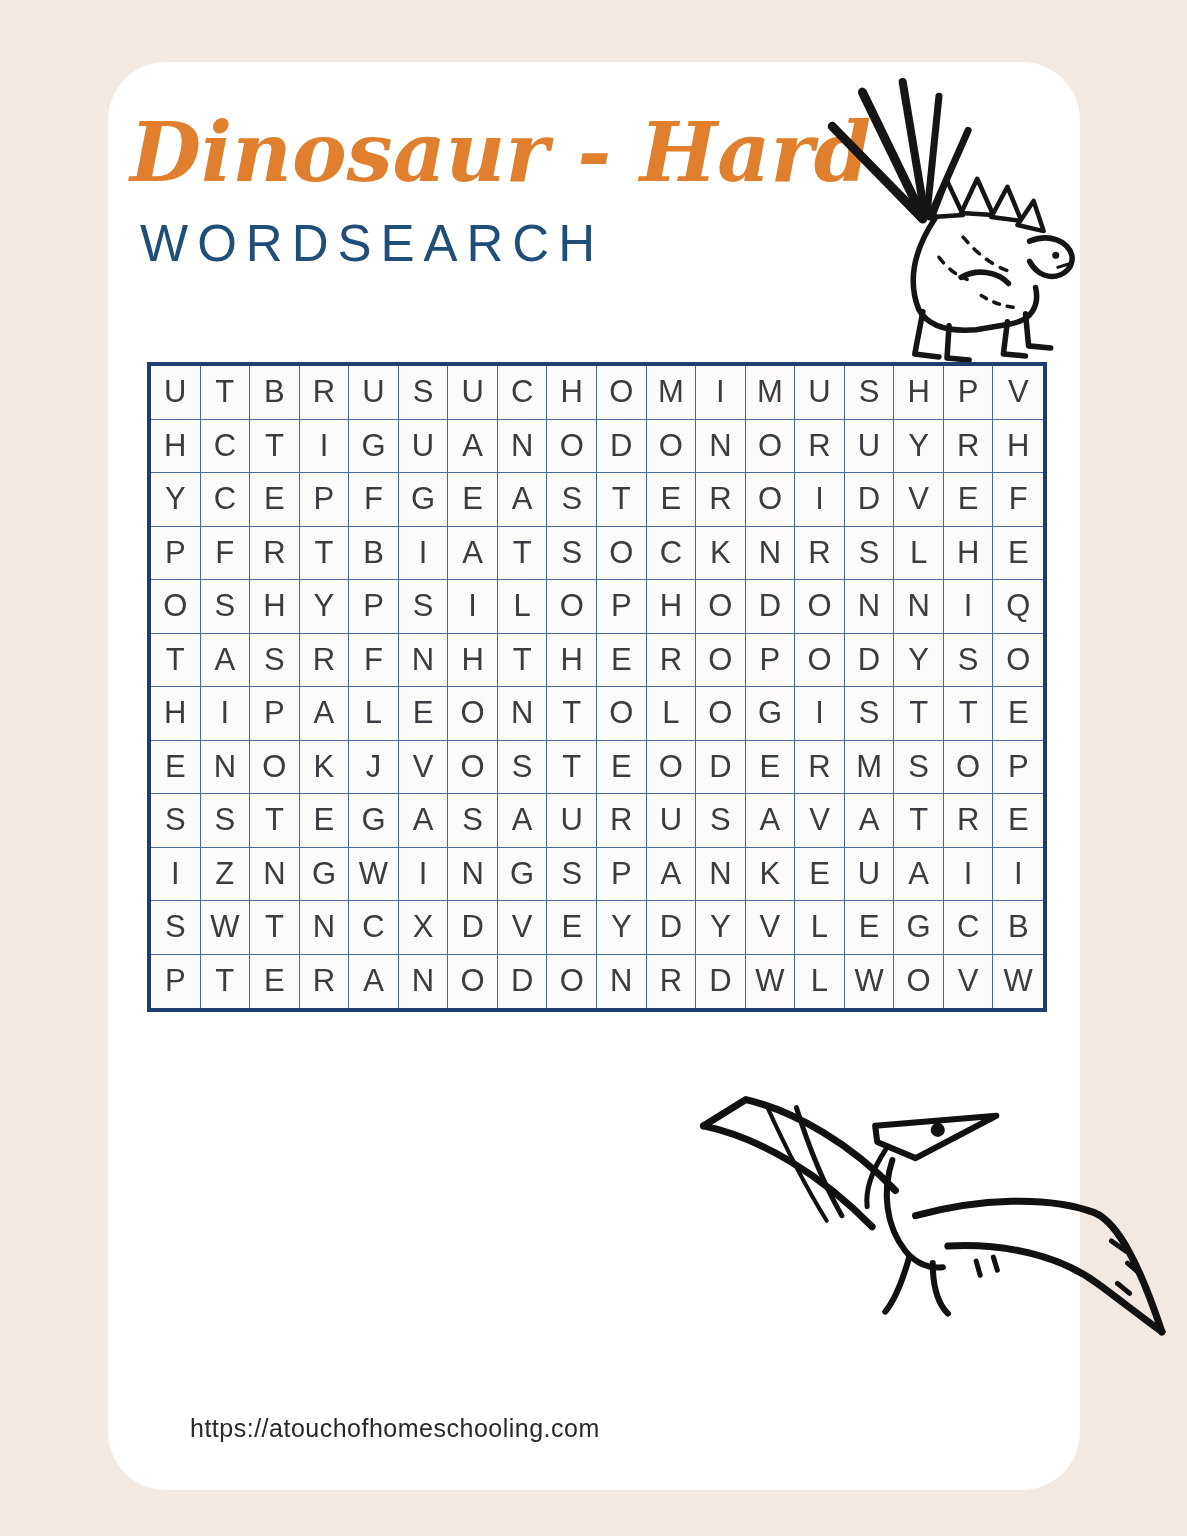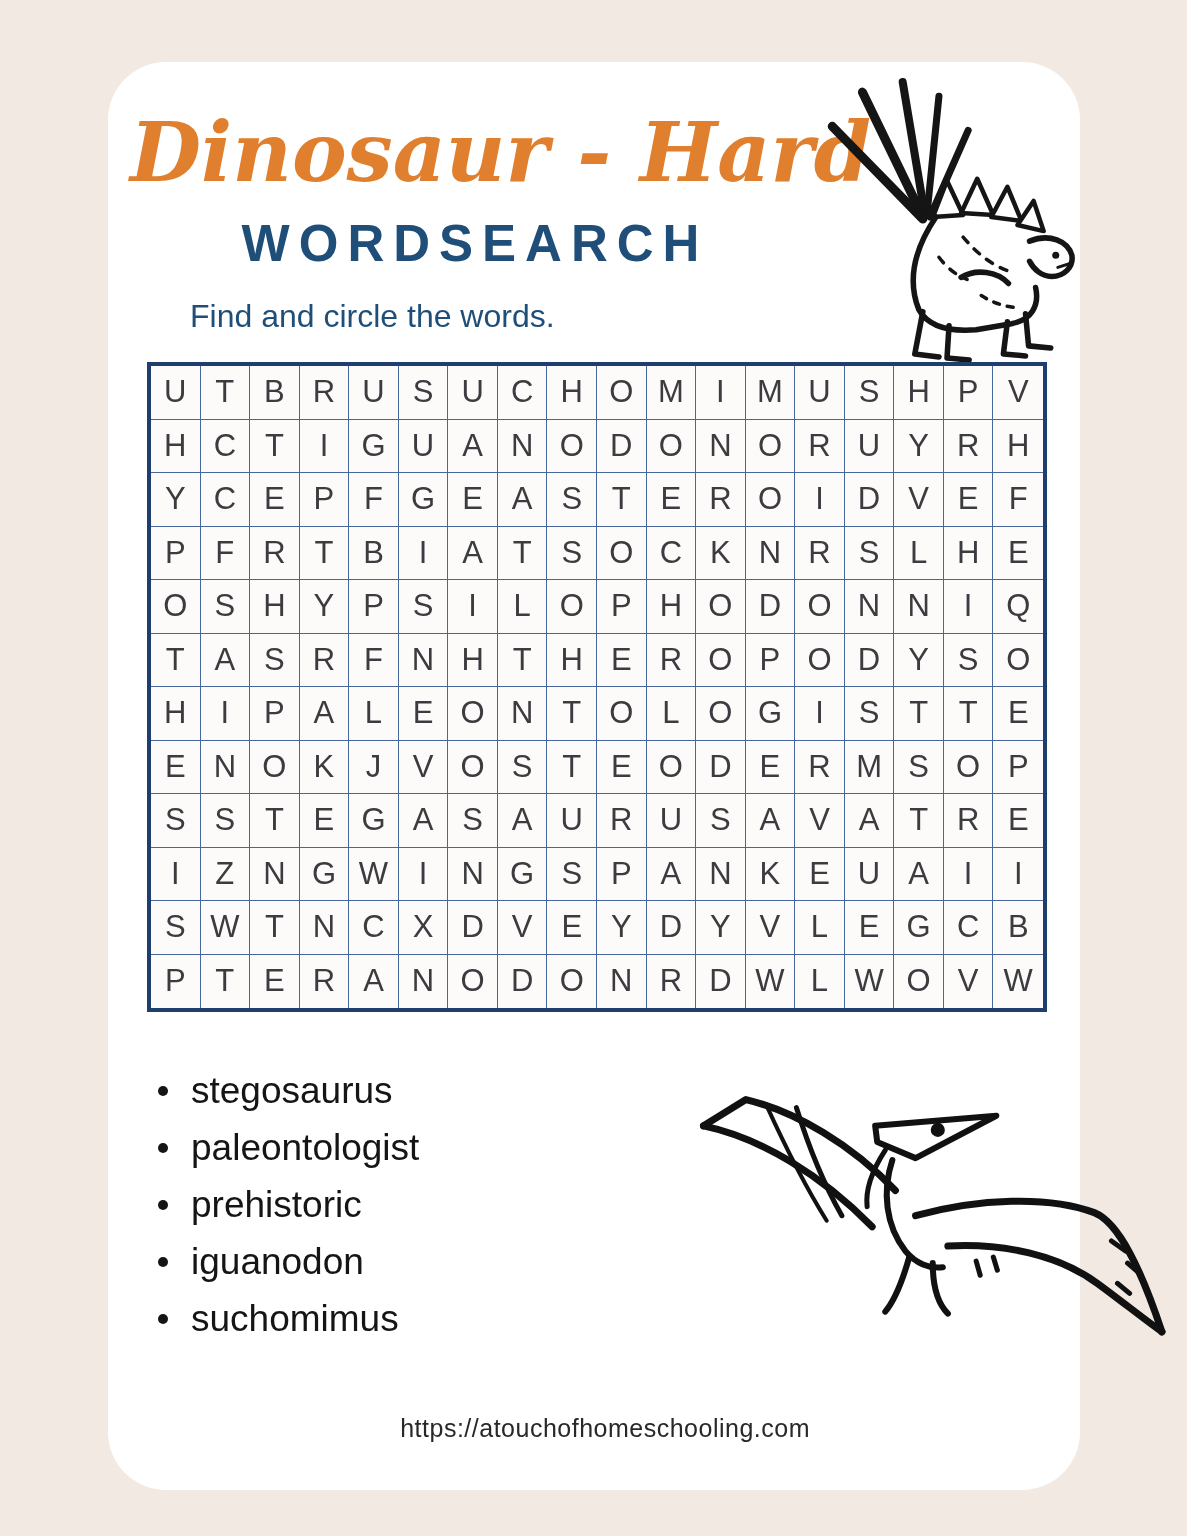--- a/index.html
+++ b/index.html
@@ -11,22 +11,22 @@
   .card {
     position:absolute; left:108px; top:62px; width:972px; height:1428px;
     background:#FFFFFF; border-radius:58px;
   }
   .title {
     position:absolute; left:130px; top:104px; width:690px; text-align:center;
     font-family:"DejaVu Serif", serif; font-style:italic; font-weight:bold;
     font-size:82px; color:#E0802E; white-space:nowrap;
   }
   .subtitle {
-    position:absolute; left:140px; top:214px; width:670px; text-align:center;
-    font-size:51px; font-weight:700; letter-spacing:9px; color:#1F4E79;
+    position:absolute; left:140px; top:214px; width:670px; text-align:left;
+    font-size:51px; font-weight:400; letter-spacing:9px; color:#1F4E79;
   }
   .instruction {
     position:absolute; left:190px; top:298px;
     font-size:32px; font-weight:500; color:#1F4E79;
   }
   .wsgrid {
     position:absolute; left:147px; top:362px; width:900px; height:650px;
     box-sizing:border-box; border:4px solid #1E3F6E; background:#FCFBFA;
     display:grid; grid-template-columns:repeat(18,1fr); grid-template-rows:repeat(12,1fr);
   }
@@ -39,37 +39,36 @@
   .cell.lr { border-bottom:none; }
   .word-list { position:absolute; top:1072px; margin:0; padding:0; list-style:none; }
   .word-list.c1 { left:158px; }
   .word-list.c2 { left:482px; }
   .word-list li {
     display:flex; align-items:center; height:38px; margin-bottom:19px;
     font-size:37px; font-weight:500; color:#151515; white-space:nowrap;
   }
   .dot { width:10px; height:10px; border-radius:50%; background:#151515; margin-right:23px; flex:none; }
   .url {
-    position:absolute; left:190px; top:1414px; width:620px; text-align:right;
+    position:absolute; left:190px; top:1414px; width:620px; text-align:left;
     font-size:25px; color:#282828; letter-spacing:0.5px;
   }
   .illus { position:absolute; }
   .illus svg { display:block; width:100%; height:100%; }
   .steg { left:810px; top:68px; width:270px; height:297px; }
   .ptera { left:645px; top:1028px; width:525px; height:335px; }
 </style>
 </head>
 <body>
 
 <div class="page">
   <div class="card"></div>
 
   <div class="title">Dinosaur - Hard</div>
   <div class="subtitle">WORDSEARCH</div>
-  <div class="instruction">Find and circle the words.</div>
 
   <div class="illus steg">
     <svg viewBox="0 0 268 295" xmlns="http://www.w3.org/2000/svg">
       <g stroke="#151515" fill="none" stroke-linecap="round" stroke-linejoin="round">
         <path d="M112,150 L22,58" stroke-width="9"></path>
         <path d="M112,148 L52,24" stroke-width="9"></path>
         <path d="M114,146 L92,14" stroke-width="8"></path>
         <path d="M116,146 L128,28" stroke-width="7"></path>
         <path d="M119,148 L157,62" stroke-width="7"></path>
         <path d="M122,148 L136,112 L152,146 Z" fill="#fff" stroke-width="4.5"></path>
@@ -304,42 +303,20 @@
       <div class="cell lr">R</div>
       <div class="cell lr">D</div>
       <div class="cell lr">W</div>
       <div class="cell lr">L</div>
       <div class="cell lr">W</div>
       <div class="cell lr">O</div>
       <div class="cell lr">V</div>
       <div class="cell lc lr">W</div>
     </div>
 
-  <ul class="word-list c1">
-      <li>
-        <span class="dot"></span>
-        <span>stegosaurus</span>
-      </li>
-      <li>
-        <span class="dot"></span>
-        <span>paleontologist</span>
-      </li>
-      <li>
-        <span class="dot"></span>
-        <span>prehistoric</span>
-      </li>
-      <li>
-        <span class="dot"></span>
-        <span>iguanodon</span>
-      </li>
-      <li>
-        <span class="dot"></span>
-        <span>suchomimus</span>
-      </li>
-    </ul>
 
   <div class="illus ptera">
     <svg viewBox="0 0 520 330" xmlns="http://www.w3.org/2000/svg">
       <g stroke="#111" fill="none" stroke-linecap="round" stroke-linejoin="round">
         <path d="M228,96 L348,86 L268,128 L230,112 Z" fill="#fff" stroke-width="6"></path>
         <circle cx="290" cy="100" r="7" fill="#111" stroke="none"></circle>
         <path d="M248,160 C205,115 150,82 100,70 L58,96" stroke-width="7"></path>
         <path d="M58,96 C115,108 175,145 225,196" stroke-width="7"></path>
         <path d="M150,78 C160,110 175,150 195,185" stroke-width="5"></path>
         <path d="M120,75 C135,108 155,150 180,190" stroke-width="4"></path>

